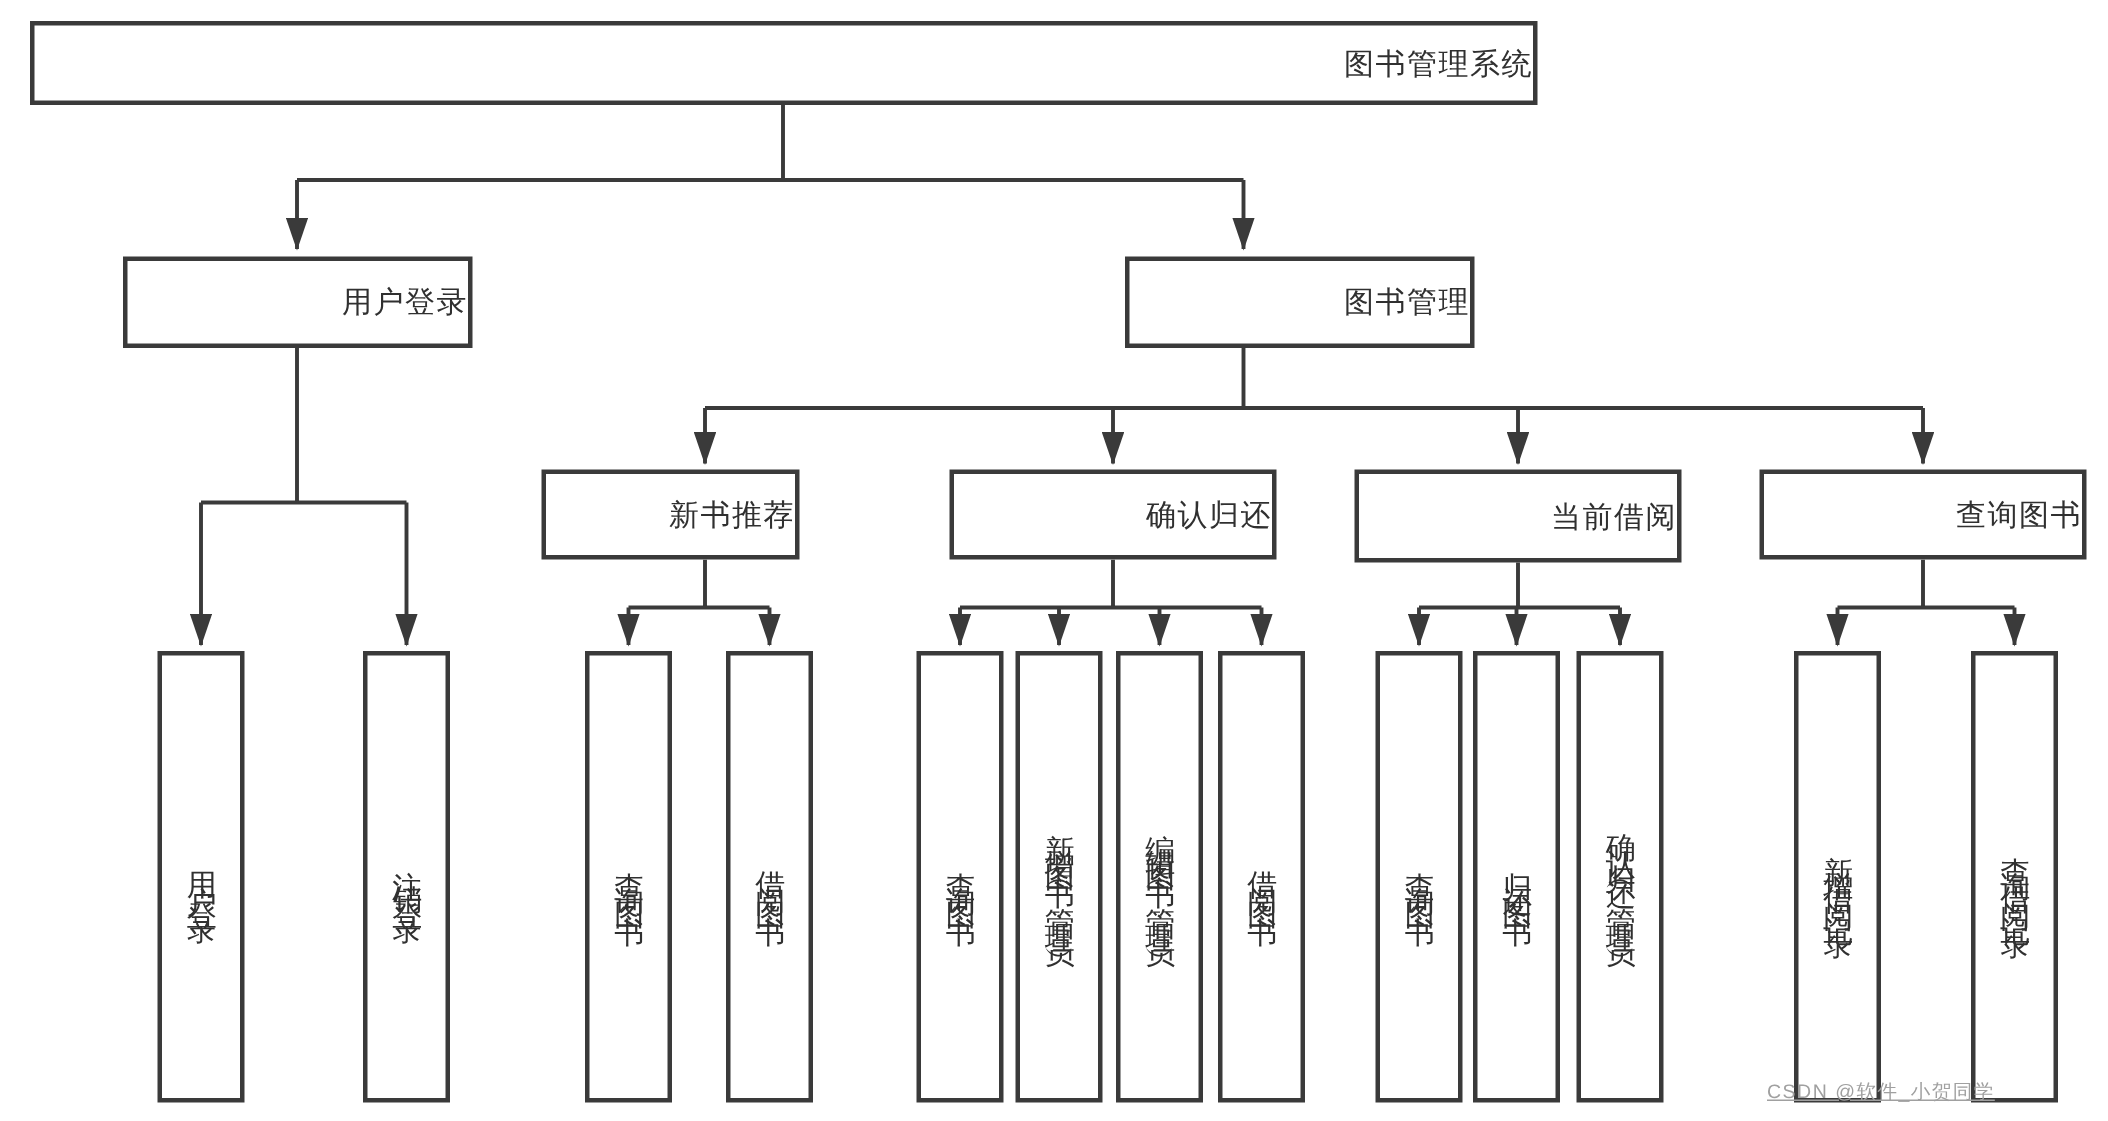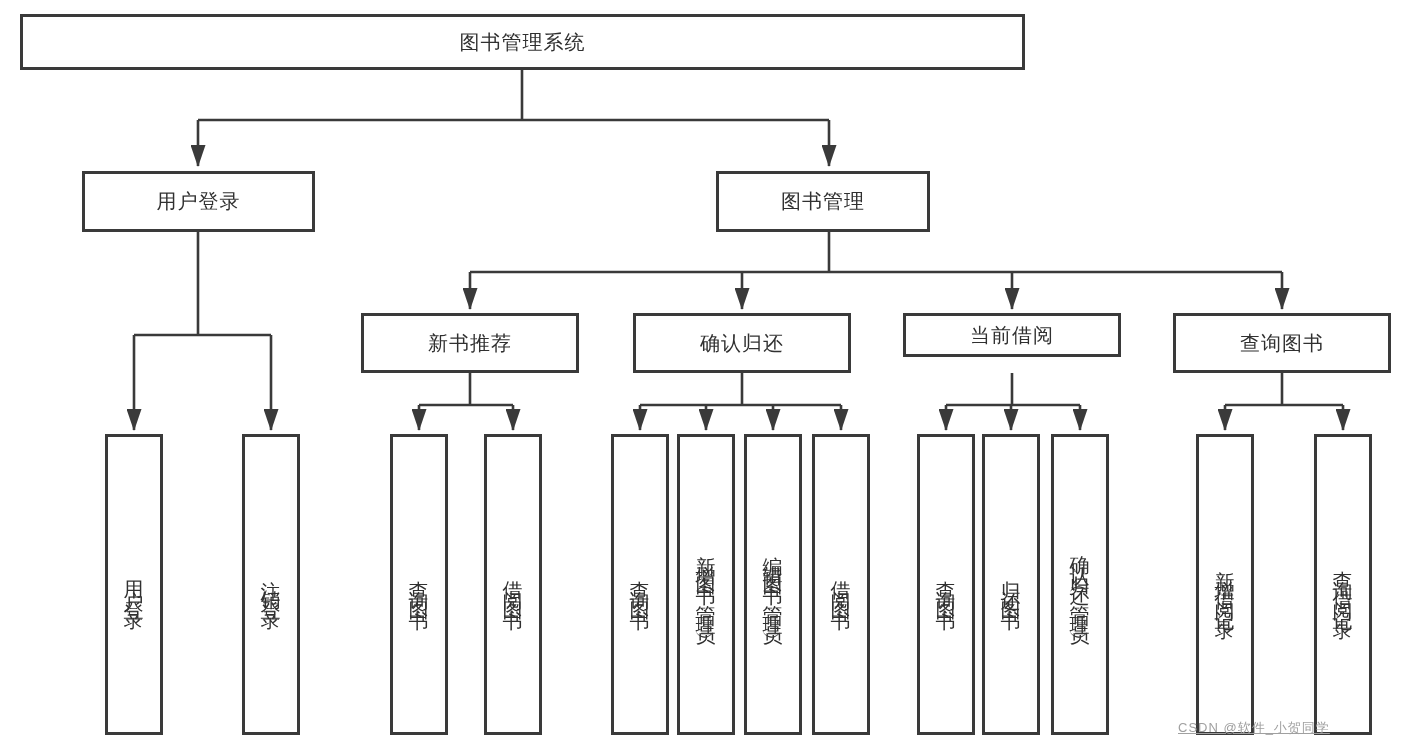--- a/index.html
+++ b/index.html
@@ -15,21 +15,21 @@
     font-family:"Liberation Sans","DejaVu Sans",sans-serif;
     color:var(--text);
     overflow:hidden;
   }
   #wires{position:absolute;left:0;top:0;width:1405px;height:747px;}
   .hbox{
     position:absolute;
     box-sizing:border-box;
     border:3px solid var(--line);
     background:#ffffff;
-    display:flex;align-items:center;justify-content:center;
+    display:flex;align-items:center;justify-content:flex-end;
     font-size:20px;
     letter-spacing:1px;
     z-index:2;
   }
   .vbox{
     position:absolute;
     box-sizing:border-box;
     width:58px;top:434px;height:301px;
     border:3px solid var(--line);
     background:#ffffff;
@@ -93,31 +93,31 @@
     <path d="M1343,405 V430" fill="none" stroke="#3a3a3a" stroke-width="2.6" marker-end="url(#arrow)"></path>
   </svg>
 
   <div class="hbox" style="left:20px;top:14px;width:1005px;height:56px;">
     <span>图书管理系统</span>
   </div>
 
   <div class="hbox" style="left:82px;top:171px;width:233px;height:61px;">
     <span>用户登录</span>
   </div>
-  <div class="hbox" style="left:716px;top:171px;width:214px;height:61px;font-family:Liberation Mono, monospace;">
+  <div class="hbox" style="left:750px;top:171px;width:233px;height:61px;font-family:Liberation Mono, monospace;">
     <span>图书管理</span>
   </div>
 
-  <div class="hbox" style="left:361px;top:313px;width:218px;height:60px;">
+  <div class="hbox" style="left:361px;top:313px;width:172px;height:60px;">
     <span>新书推荐</span>
   </div>
   <div class="hbox" style="left:633px;top:313px;width:218px;height:60px;">
     <span>确认归还</span>
   </div>
-  <div class="hbox" style="left:903px;top:313px;width:218px;height:44px;">
+  <div class="hbox" style="left:903px;top:313px;width:218px;height:62px;">
     <span>当前借阅</span>
   </div>
   <div class="hbox" style="left:1173px;top:313px;width:218px;height:60px;">
     <span>查询图书</span>
   </div>
 
   <div class="vbox" style="left:105px;">
     <span>用户登录</span>
   </div>
   <div class="vbox" style="left:242px;">

